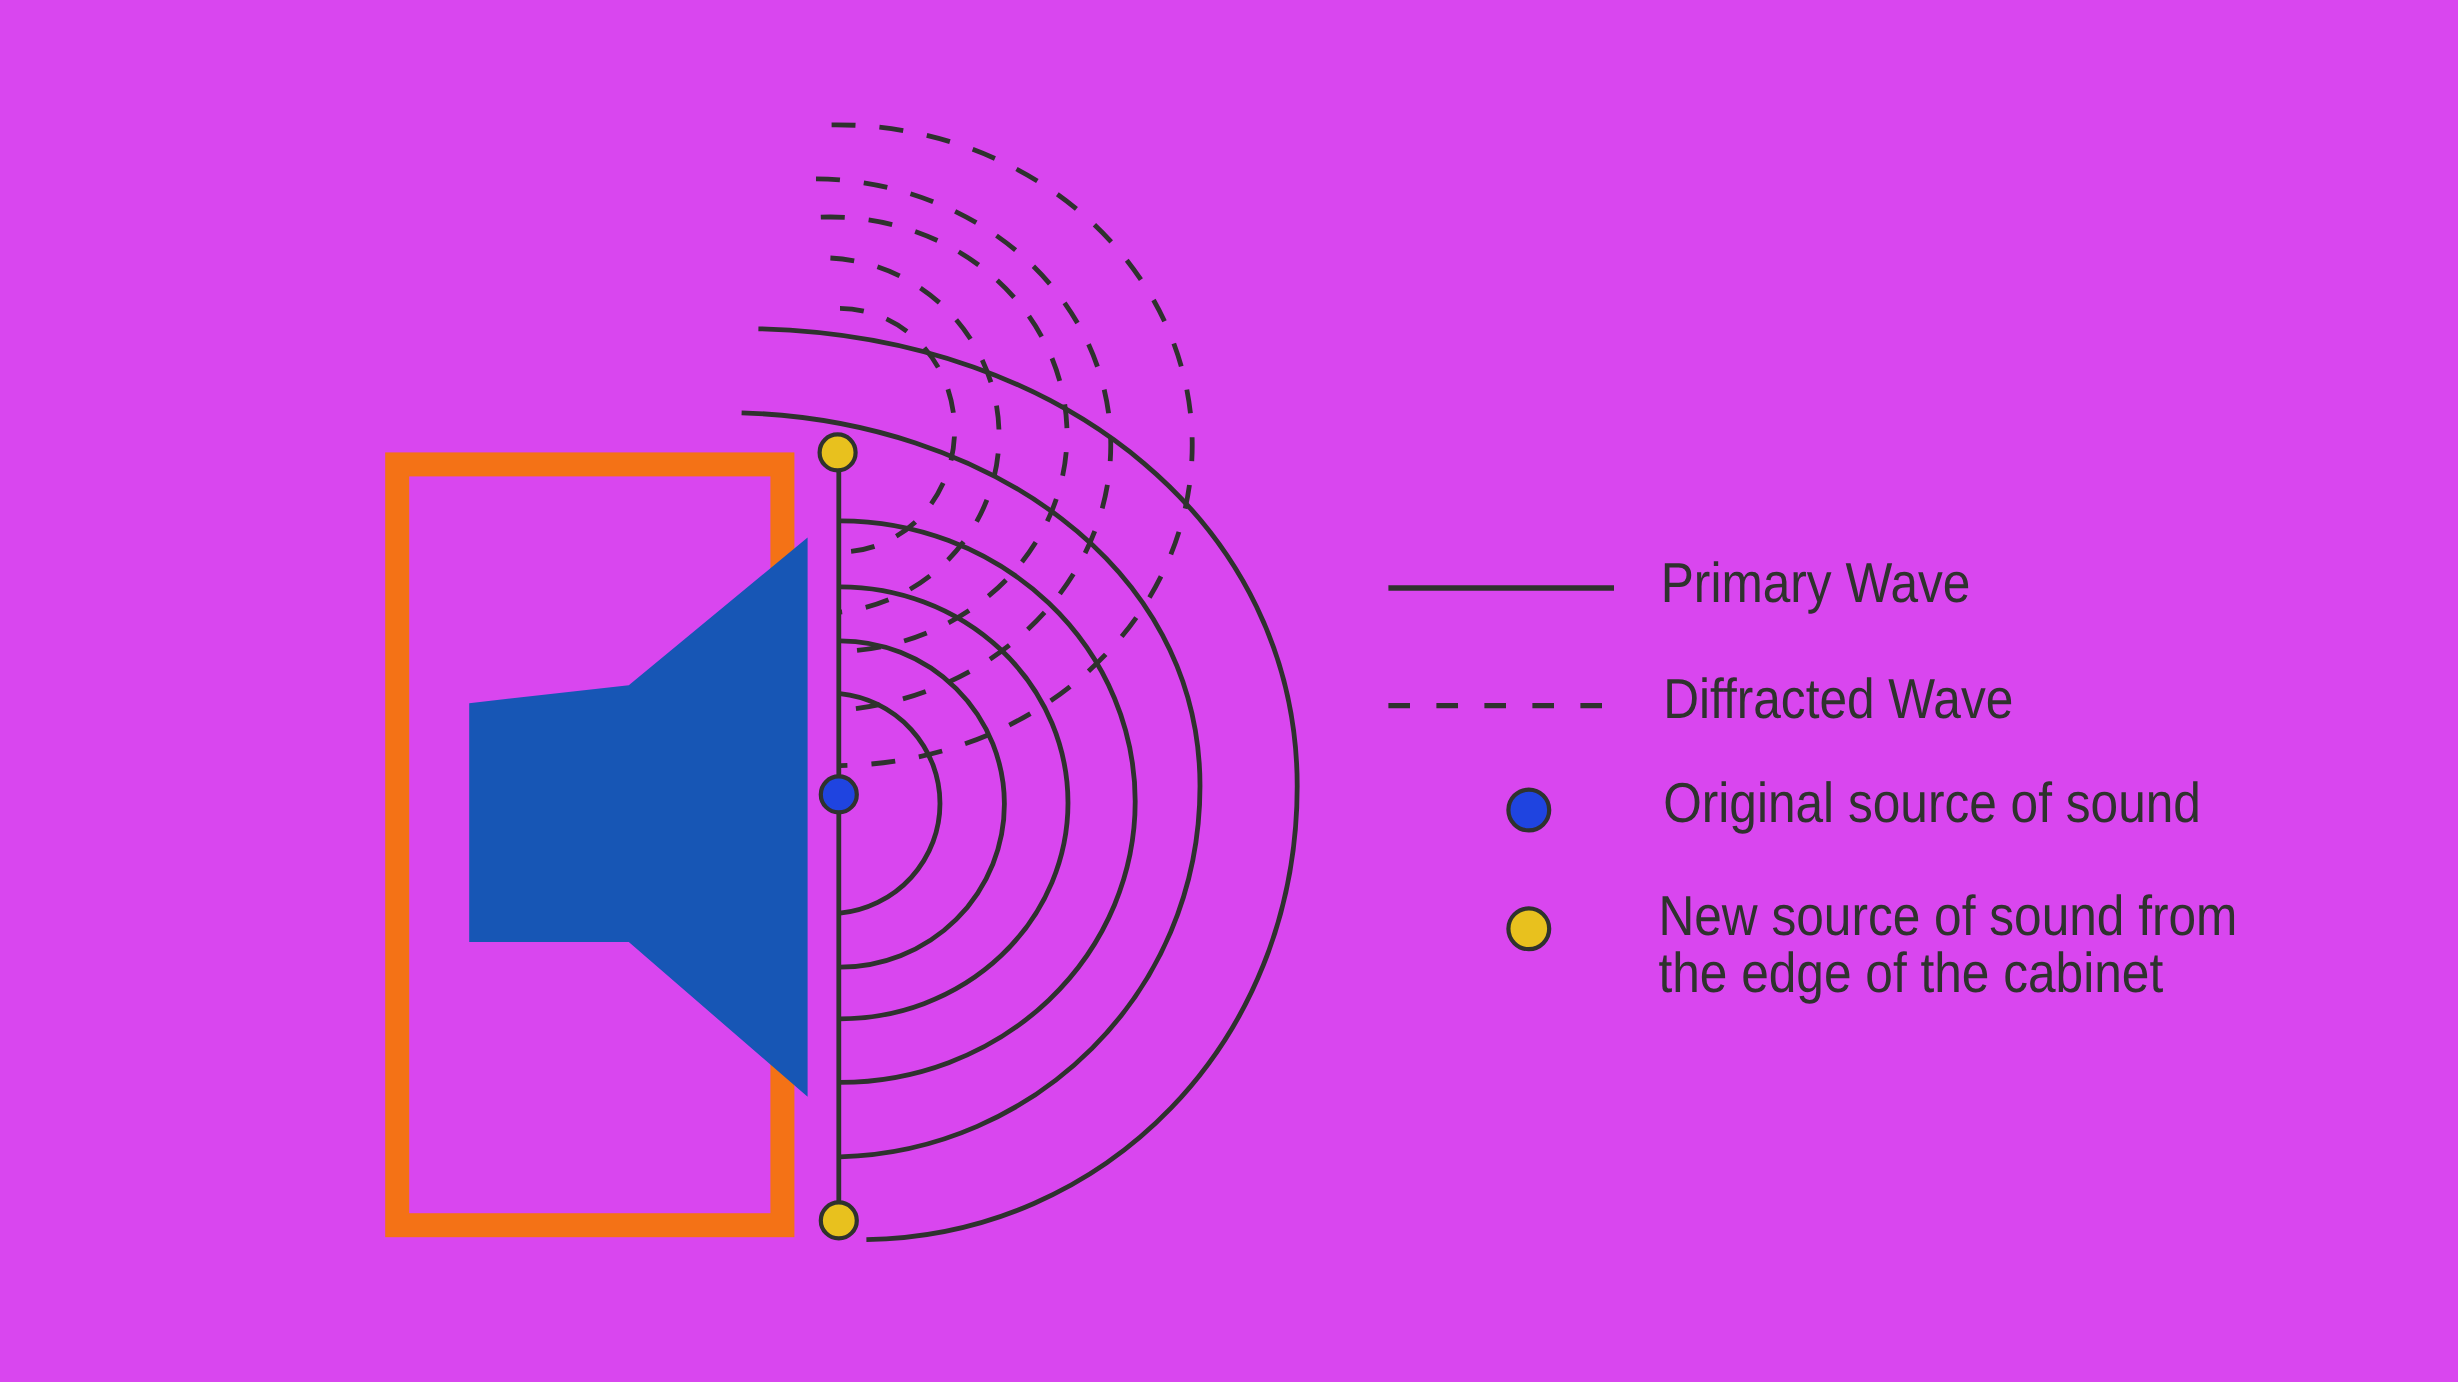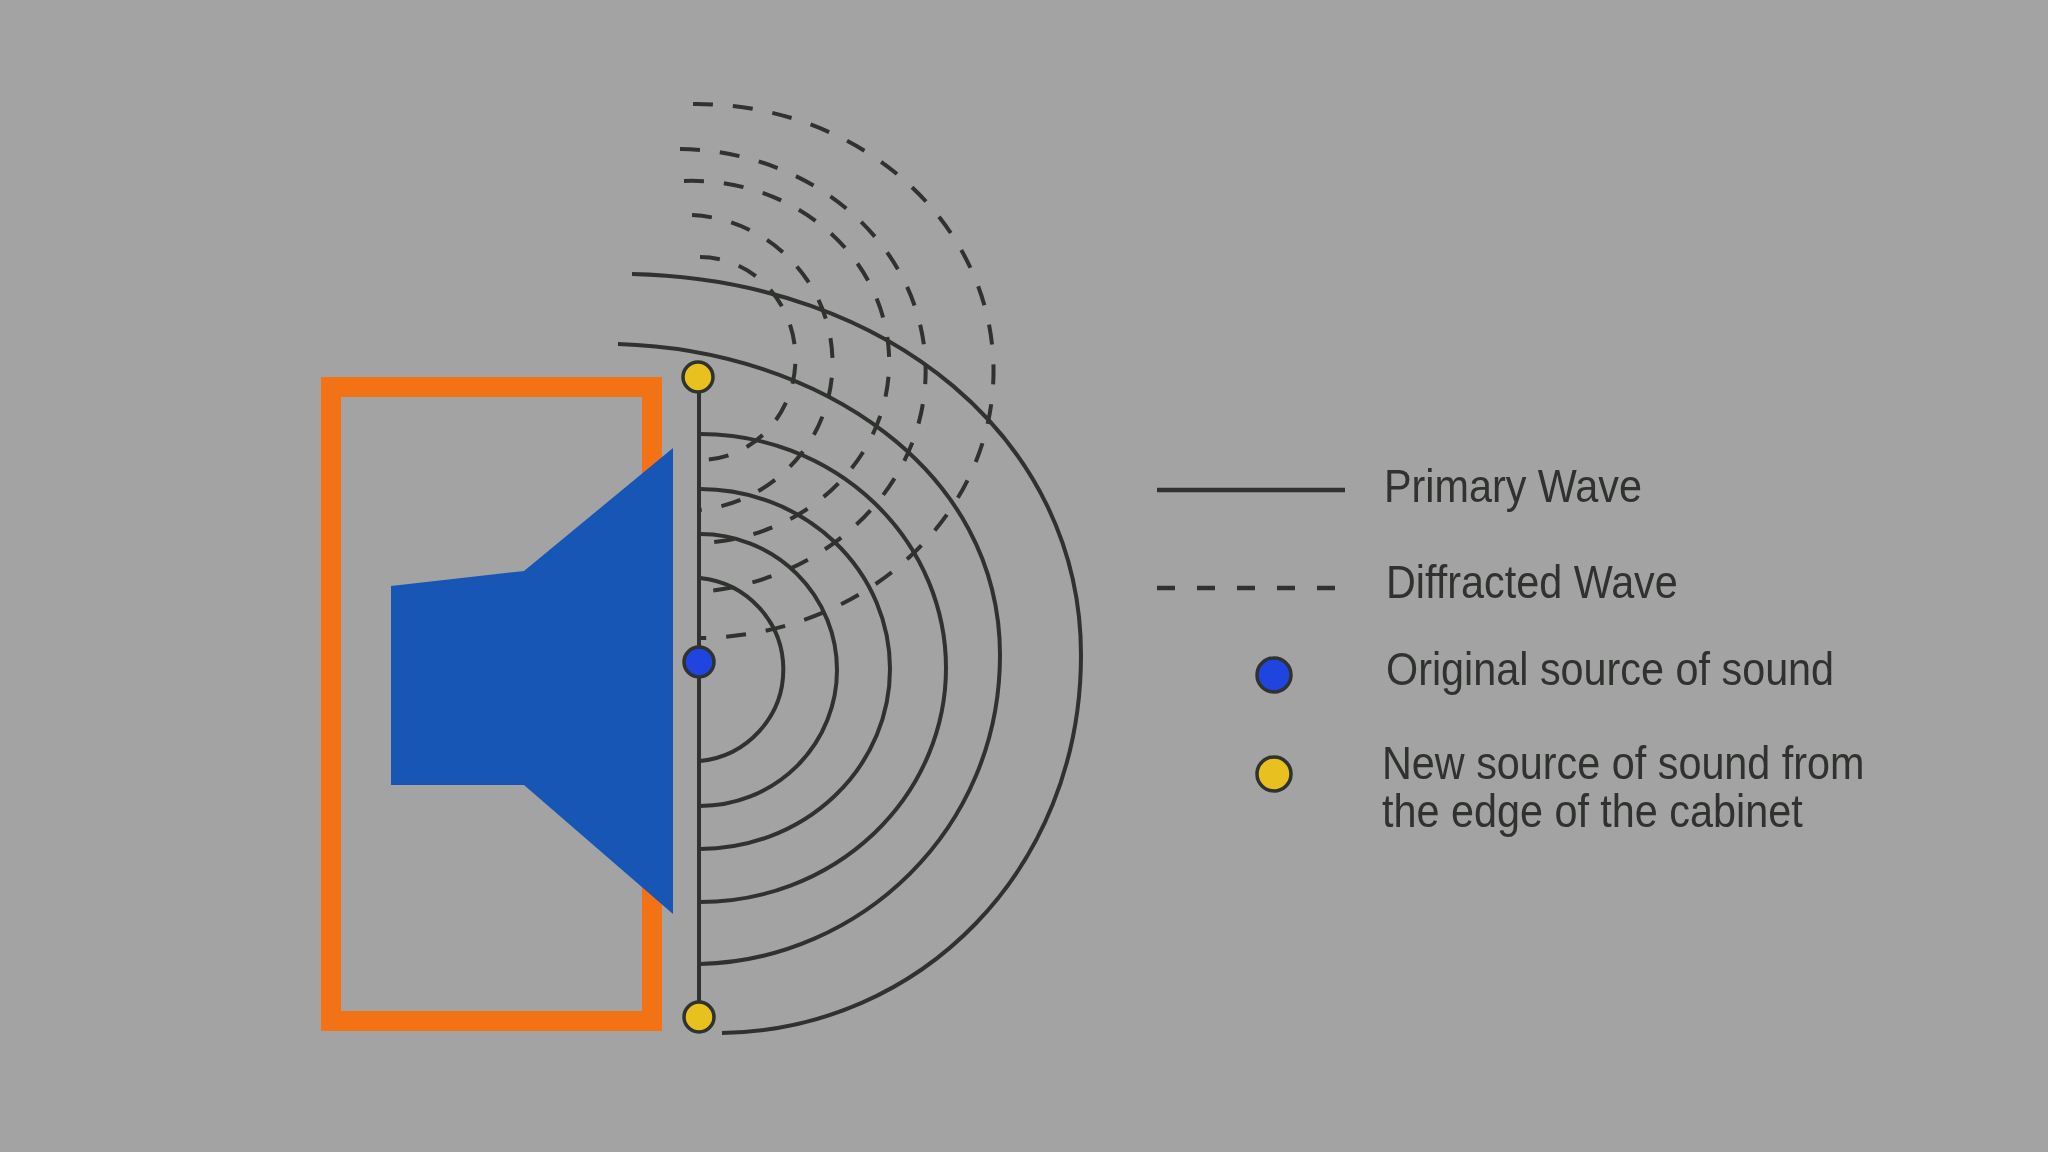--- a/index.html
+++ b/index.html
@@ -7,21 +7,21 @@
       padding: 0;
       width: 2048px;
       height: 1152px;
       overflow: hidden;
       background: #e9ece1;
     }
     #stage {
       position: relative;
       width: 2048px;
       height: 1152px;
-      background: #a3a3a3;
+      background: #d946ef;
     }
     svg { position: absolute; left: 0; top: 0; }
     .legend-text {
       font-family: "Liberation Sans", sans-serif;
       font-size: 47px;
       fill: #2f322e;
     }
   </style>
 </head>
 <body>

